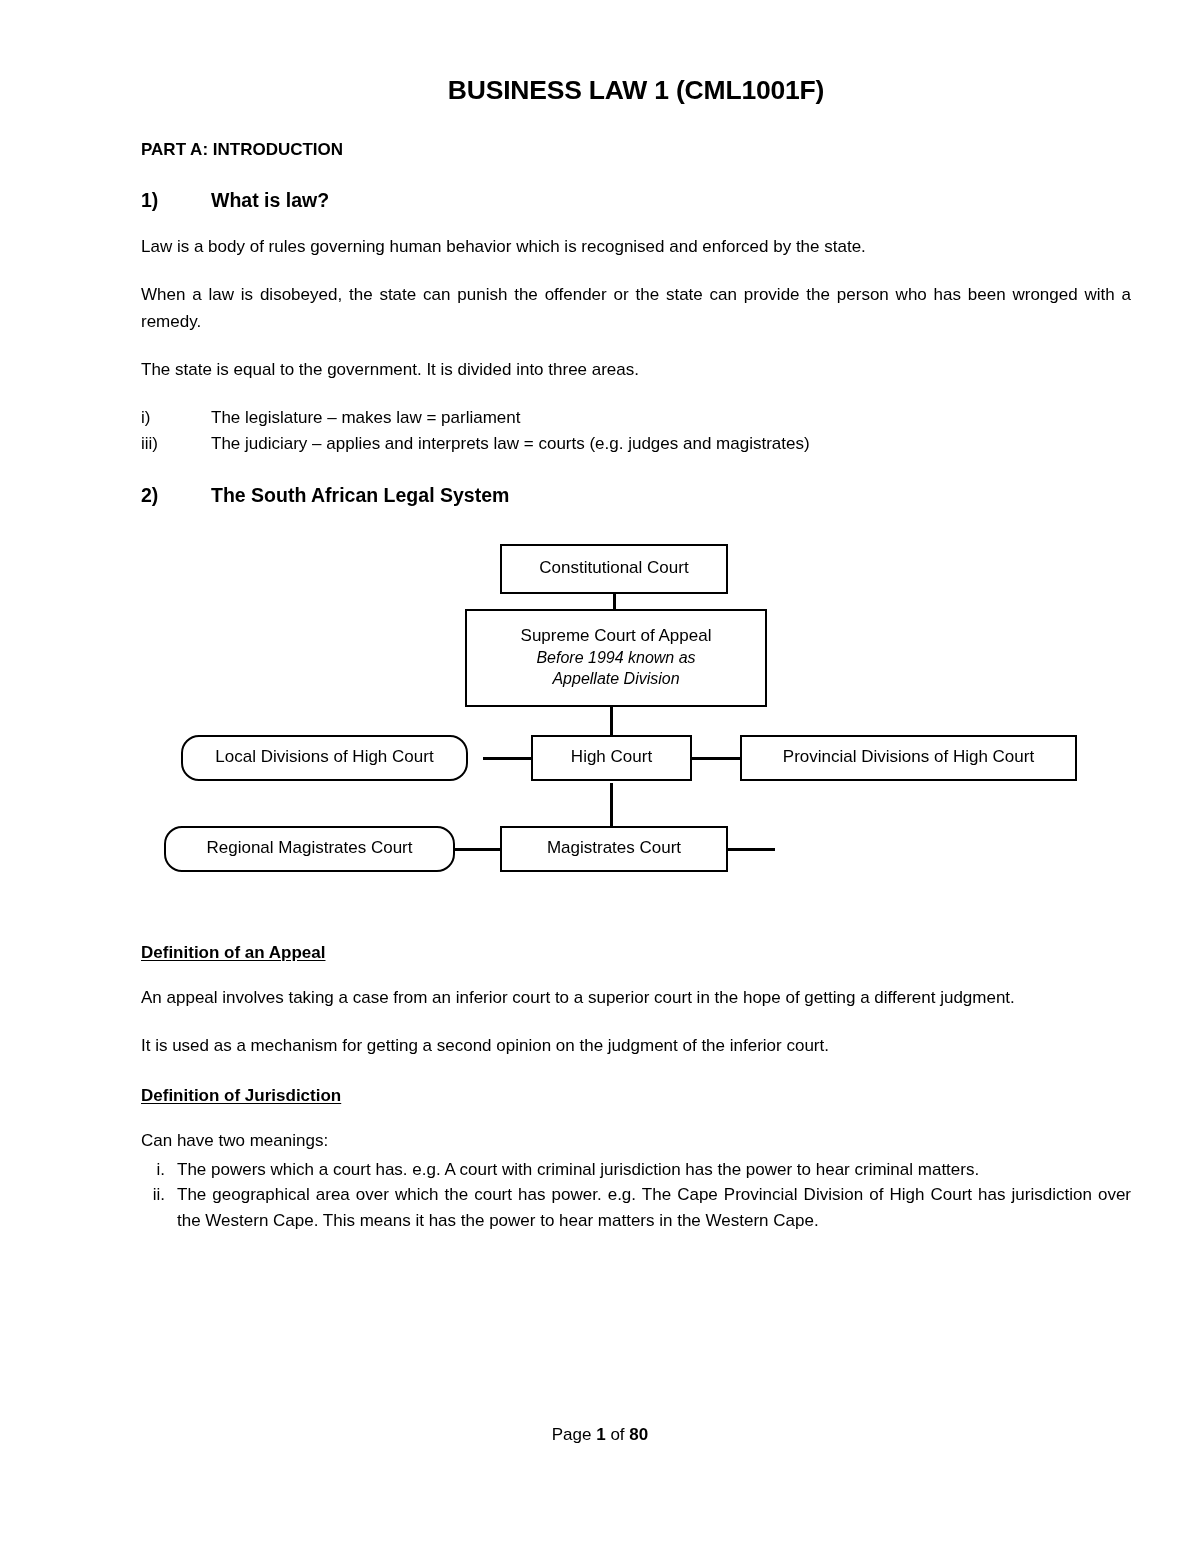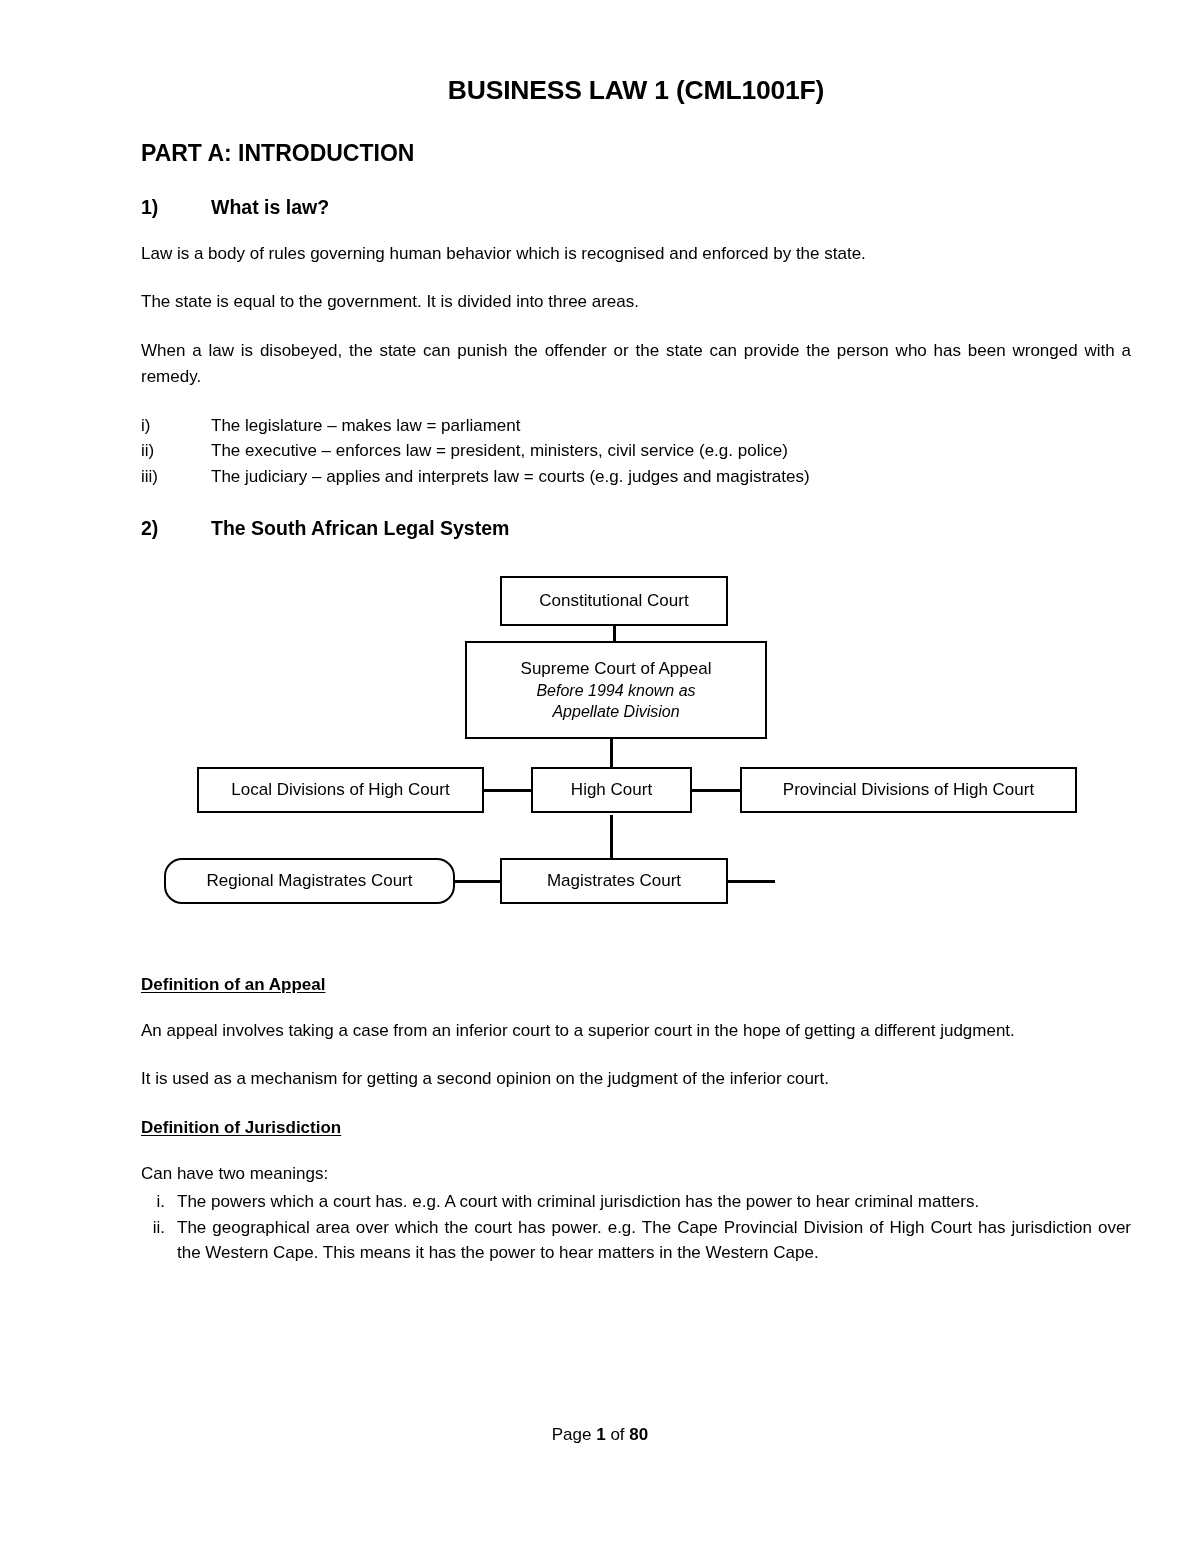--- a/index.html
+++ b/index.html
@@ -32,21 +32,21 @@
   
   .doc-title {
     text-align: center;
     font-size: 26.5px;
     font-weight: bold;
     letter-spacing: -0.2px;
     margin: 76px 0 0 0;
     line-height: 1.1;
   }
   .part-heading {
-    font-size: 23px;
+    font-size: 17px;
     font-weight: bold;
     margin: 35px 0 4px 0;
     line-height: 1.2;
   }
   .num-heading {
     font-size: 19.5px;
     font-weight: bold;
     margin: 28px 0 0 0;
     line-height: 1.2;
     display: flex;
@@ -166,31 +166,27 @@
     <h1 class="doc-title">BUSINESS LAW 1 (CML1001F)</h1>
 
     <h2 class="part-heading">PART A: INTRODUCTION</h2>
 
     <h3 class="num-heading">
       <span class="num">1)</span>
       <span>What is law?</span>
     </h3>
 
     <p class="body nojust">Law is a body of rules governing human behavior which is recognised and enforced by the state.</p>
+    <p class="body">When a law is disobeyed, the state can punish the offender or the state can provide the person who has been wronged with a remedy.</p>
     <p class="body nojust">The state is equal to the government. It is divided into three areas.</p>
-    <p class="body">When a law is disobeyed, the state can punish the offender or the state can provide the person who has been wronged with a remedy.</p>
 
     <ul class="roman-list">
       <li>
         <span class="marker">i)</span>
         <span>The legislature – makes law = parliament</span>
-      </li>
-      <li>
-        <span class="marker">ii)</span>
-        <span>The executive – enforces law = president, ministers, civil service (e.g. police)</span>
       </li>
       <li>
         <span class="marker">iii)</span>
         <span>The judiciary – applies and interprets law = courts (e.g. judges and magistrates)</span>
       </li>
     </ul>
 
     <h3 class="num-heading">
       <span class="num">2)</span>
       <span>The South African Legal System</span>
@@ -210,21 +206,21 @@
       <div class="node" style="left:359px; top:14px; width:228px; height:50px;">
         <span>Constitutional Court</span>
       </div>
 
       <div class="node" style="left:324px; top:79px; width:302px; height:98px;">
         <span>Supreme Court of Appeal</span>
         <span class="sub">Before 1994 known as</span>
         <span class="sub">Appellate Division</span>
       </div>
 
-      <div class="node" style="left:56px; top:205px; width:287px; height:46px;">
+      <div class="node" style="left:40px; top:205px; width:287px; height:46px;border-radius:18px;">
         <span>Local Divisions of High Court</span>
       </div>
 
       <div class="node" style="left:390px; top:205px; width:161px; height:46px;">
         <span>High Court</span>
       </div>
 
       <div class="node" style="left:599px; top:205px; width:337px; height:46px;">
         <span>Provincial Divisions of High Court</span>
       </div>

